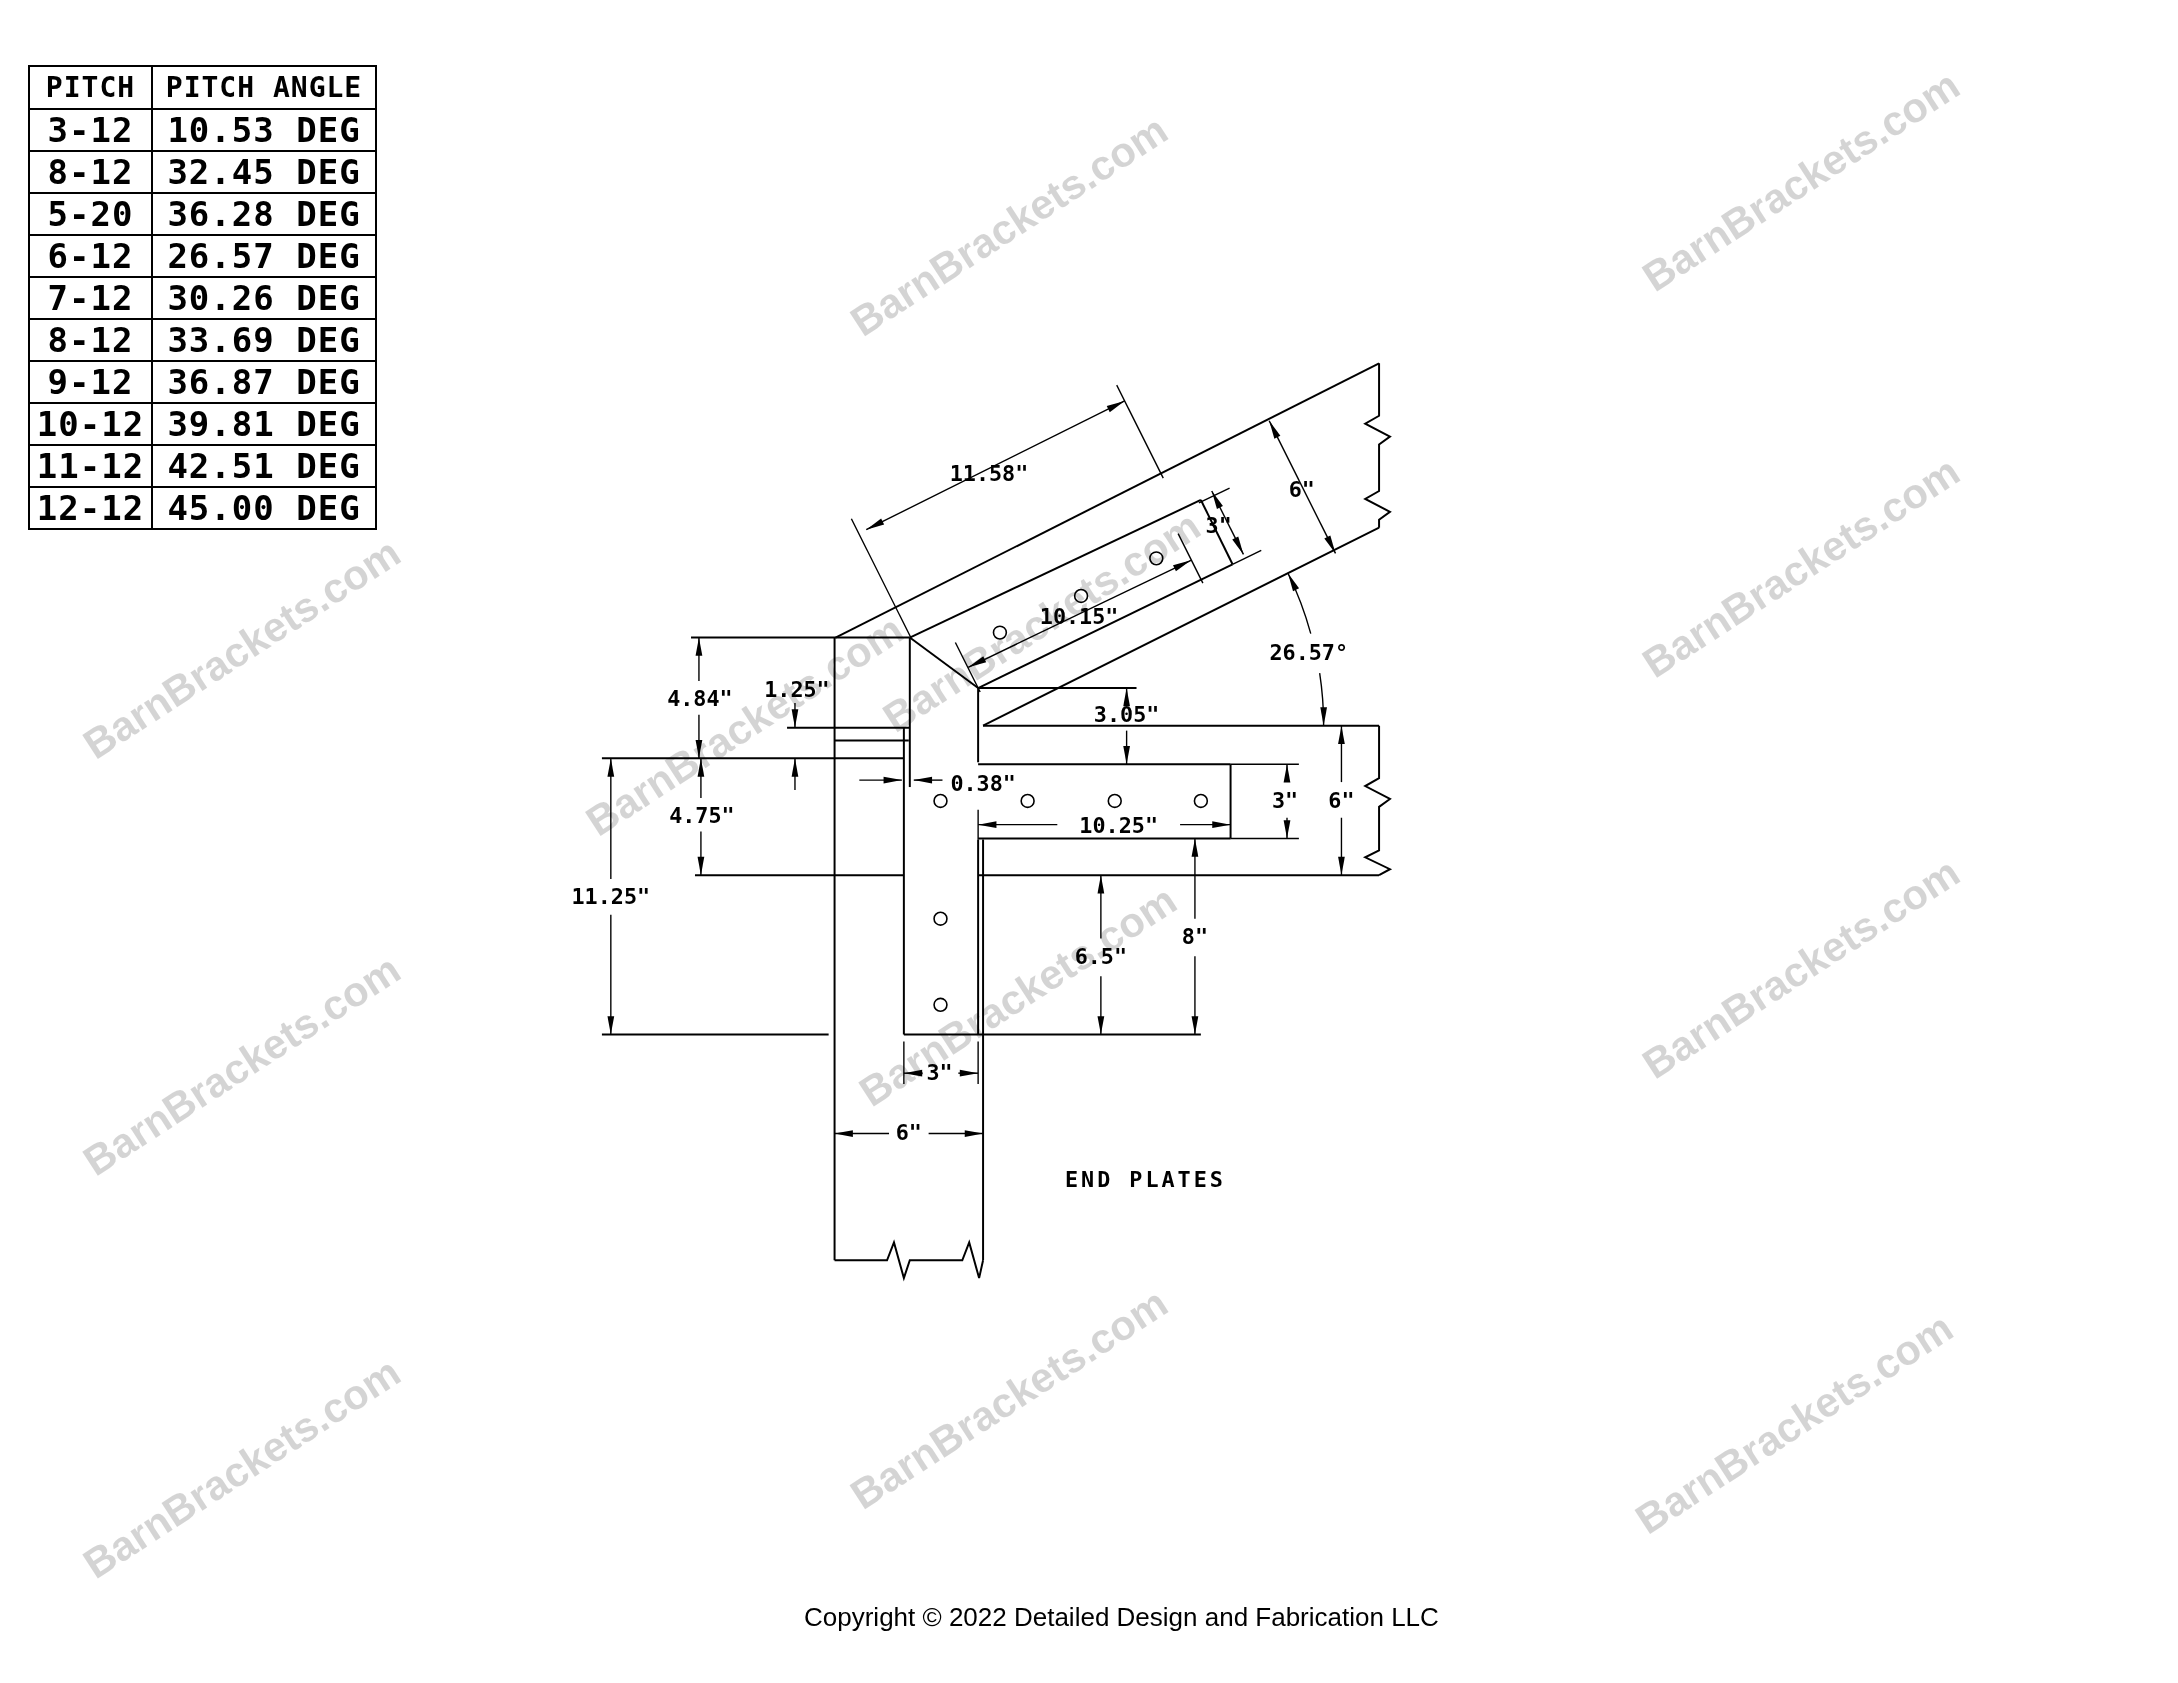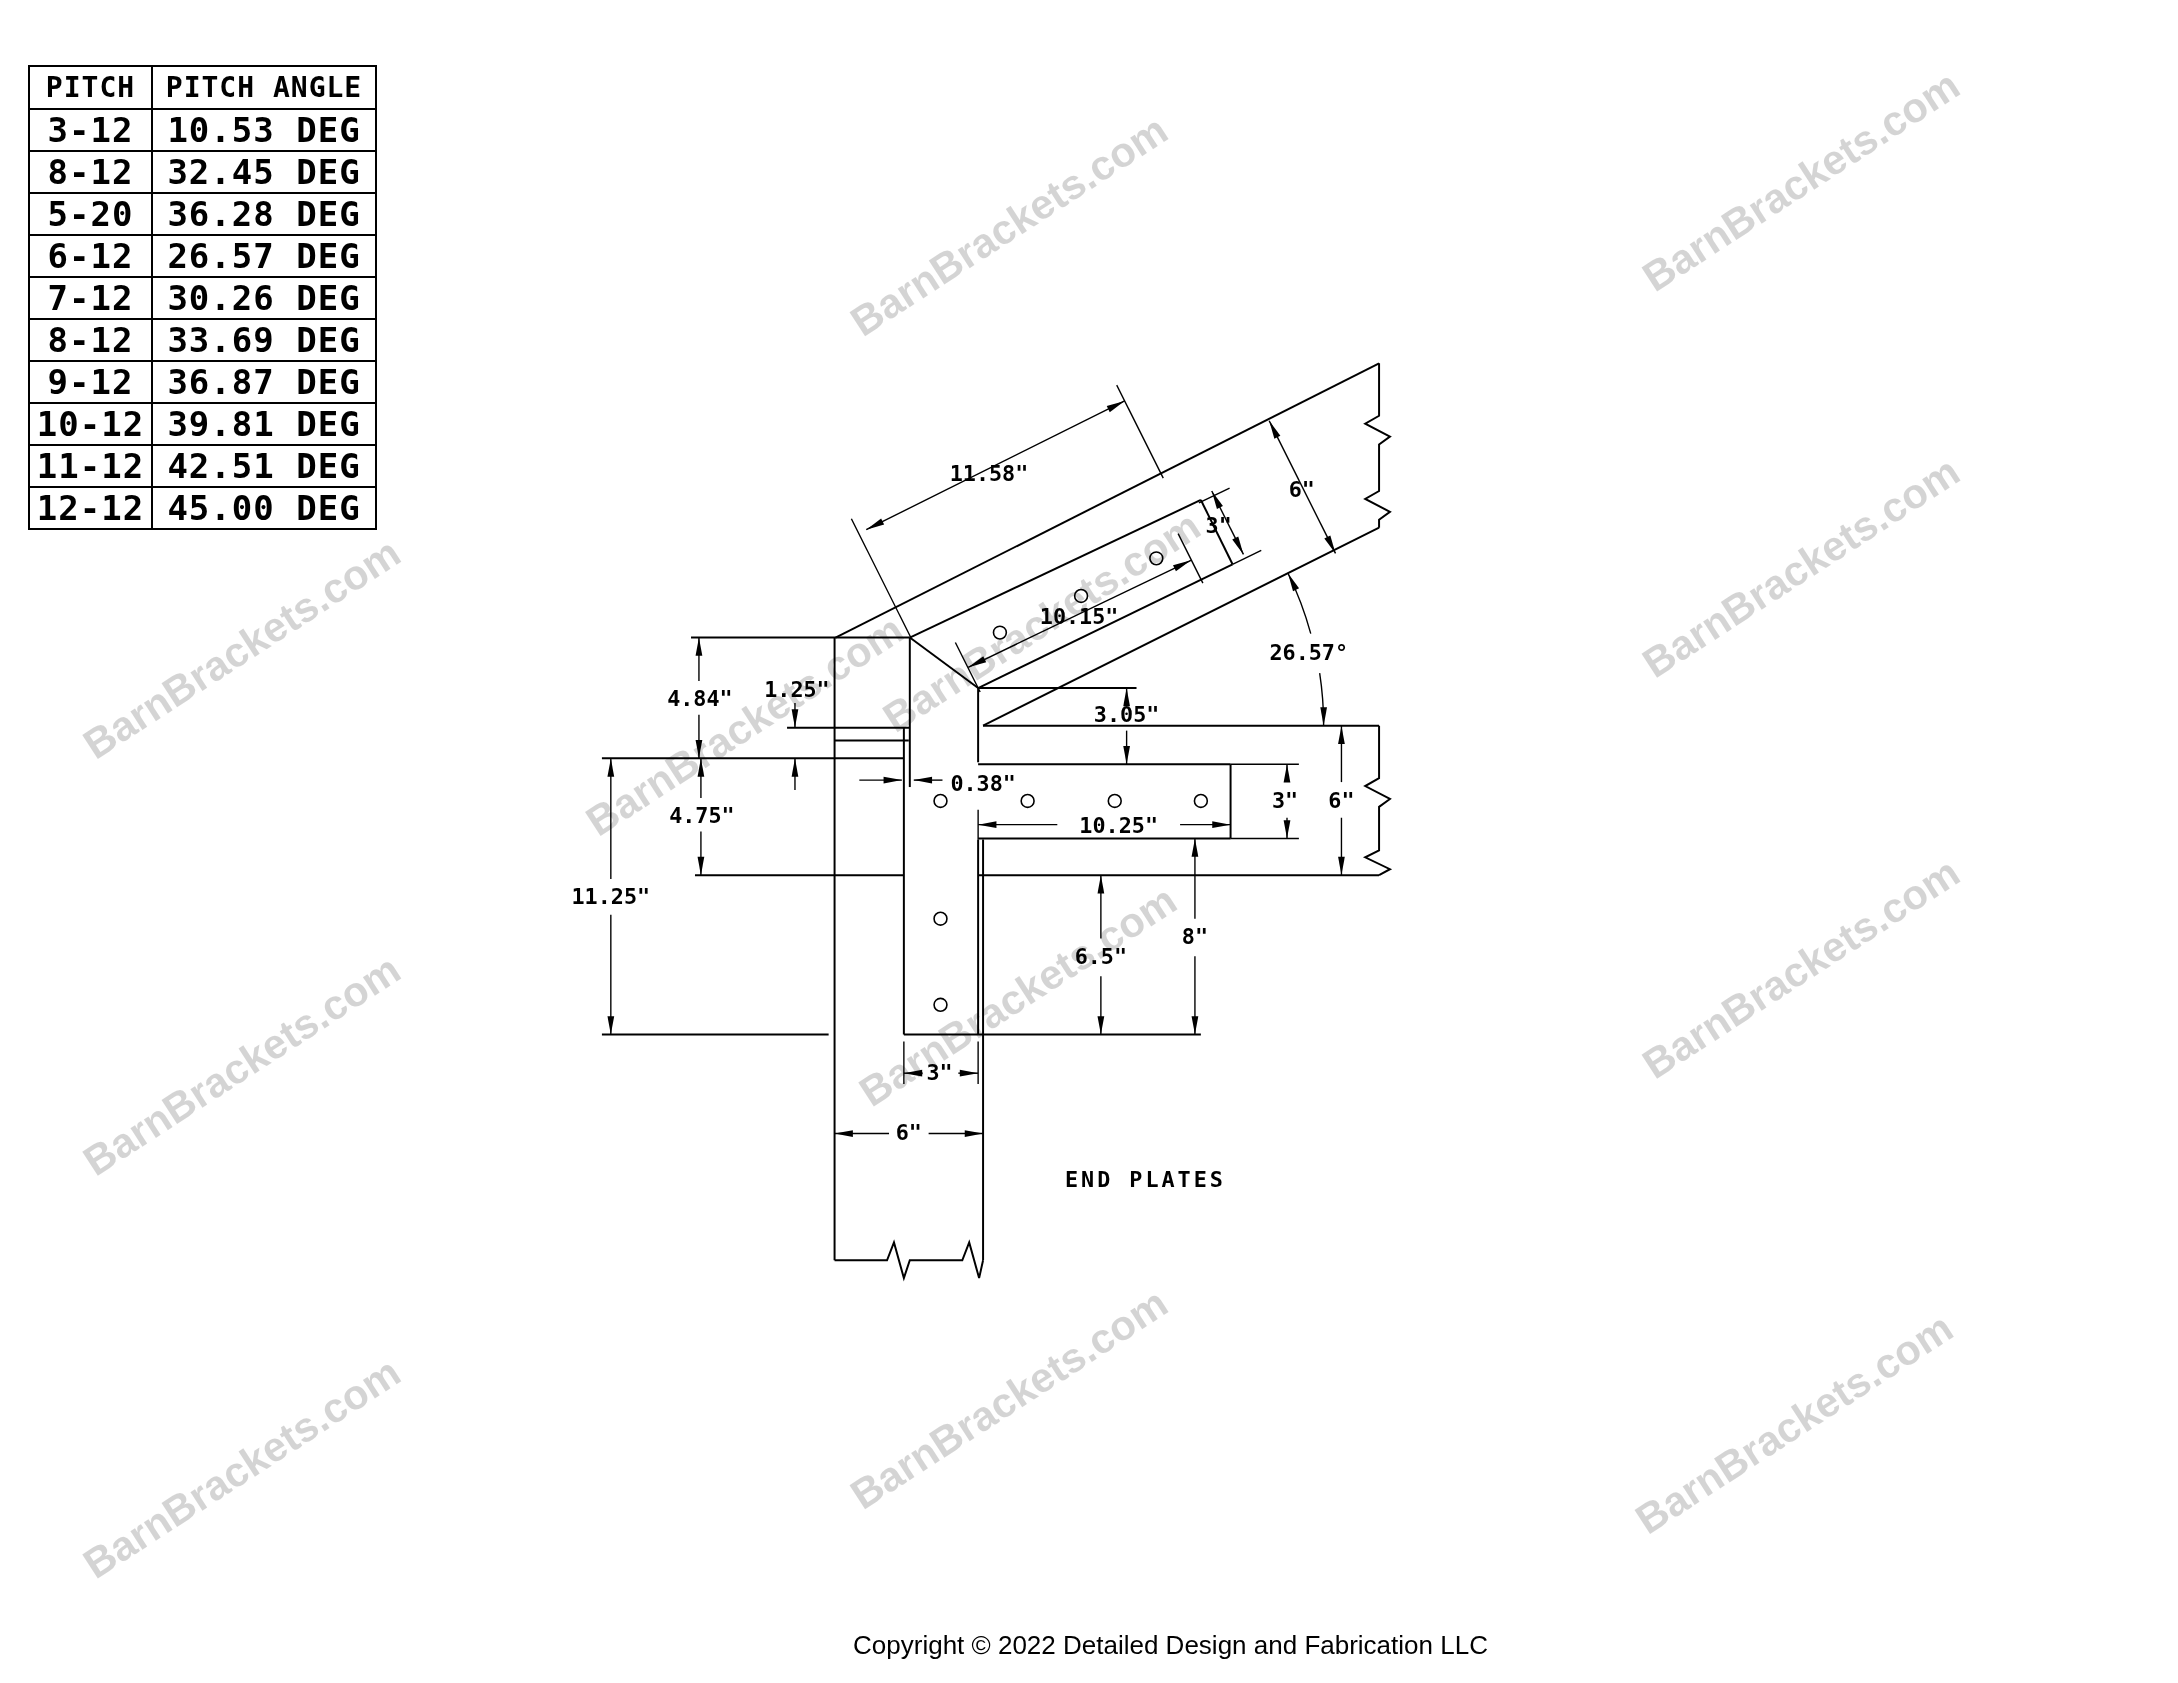--- a/index.html
+++ b/index.html
@@ -21,22 +21,22 @@
   .hole{stroke:#000;stroke-width:1.6;fill:none;}
   .dimtext{font-family:"DejaVu Sans Mono",monospace;font-weight:bold;
       font-size:22px;fill:#000;}
   .dimtext.mid{text-anchor:middle;}
   .wm{font-family:"Liberation Sans",sans-serif;font-weight:bold;font-size:42px;
       fill:#000;fill-opacity:0.17;text-anchor:middle;}
   .title-text{font-family:"DejaVu Sans Mono",monospace;font-weight:bold;
       font-size:22px;fill:#000;letter-spacing:3px;text-anchor:middle;}
   
   .copyright{position:absolute;left:804px;top:1602px;width:733px;
-      text-align:center;font-family:"Liberation Sans",sans-serif;
-      font-size:26px;color:#000;margin-top:28px;}
+      text-align:left;font-family:"Liberation Sans",sans-serif;
+      font-size:26px;color:#000;}
 </style>
 </head>
 <body>
 
 <table class="pitch-table">
   <colgroup>
       <col class="c1">
       <col class="c2">
     </colgroup>
   <tbody>

